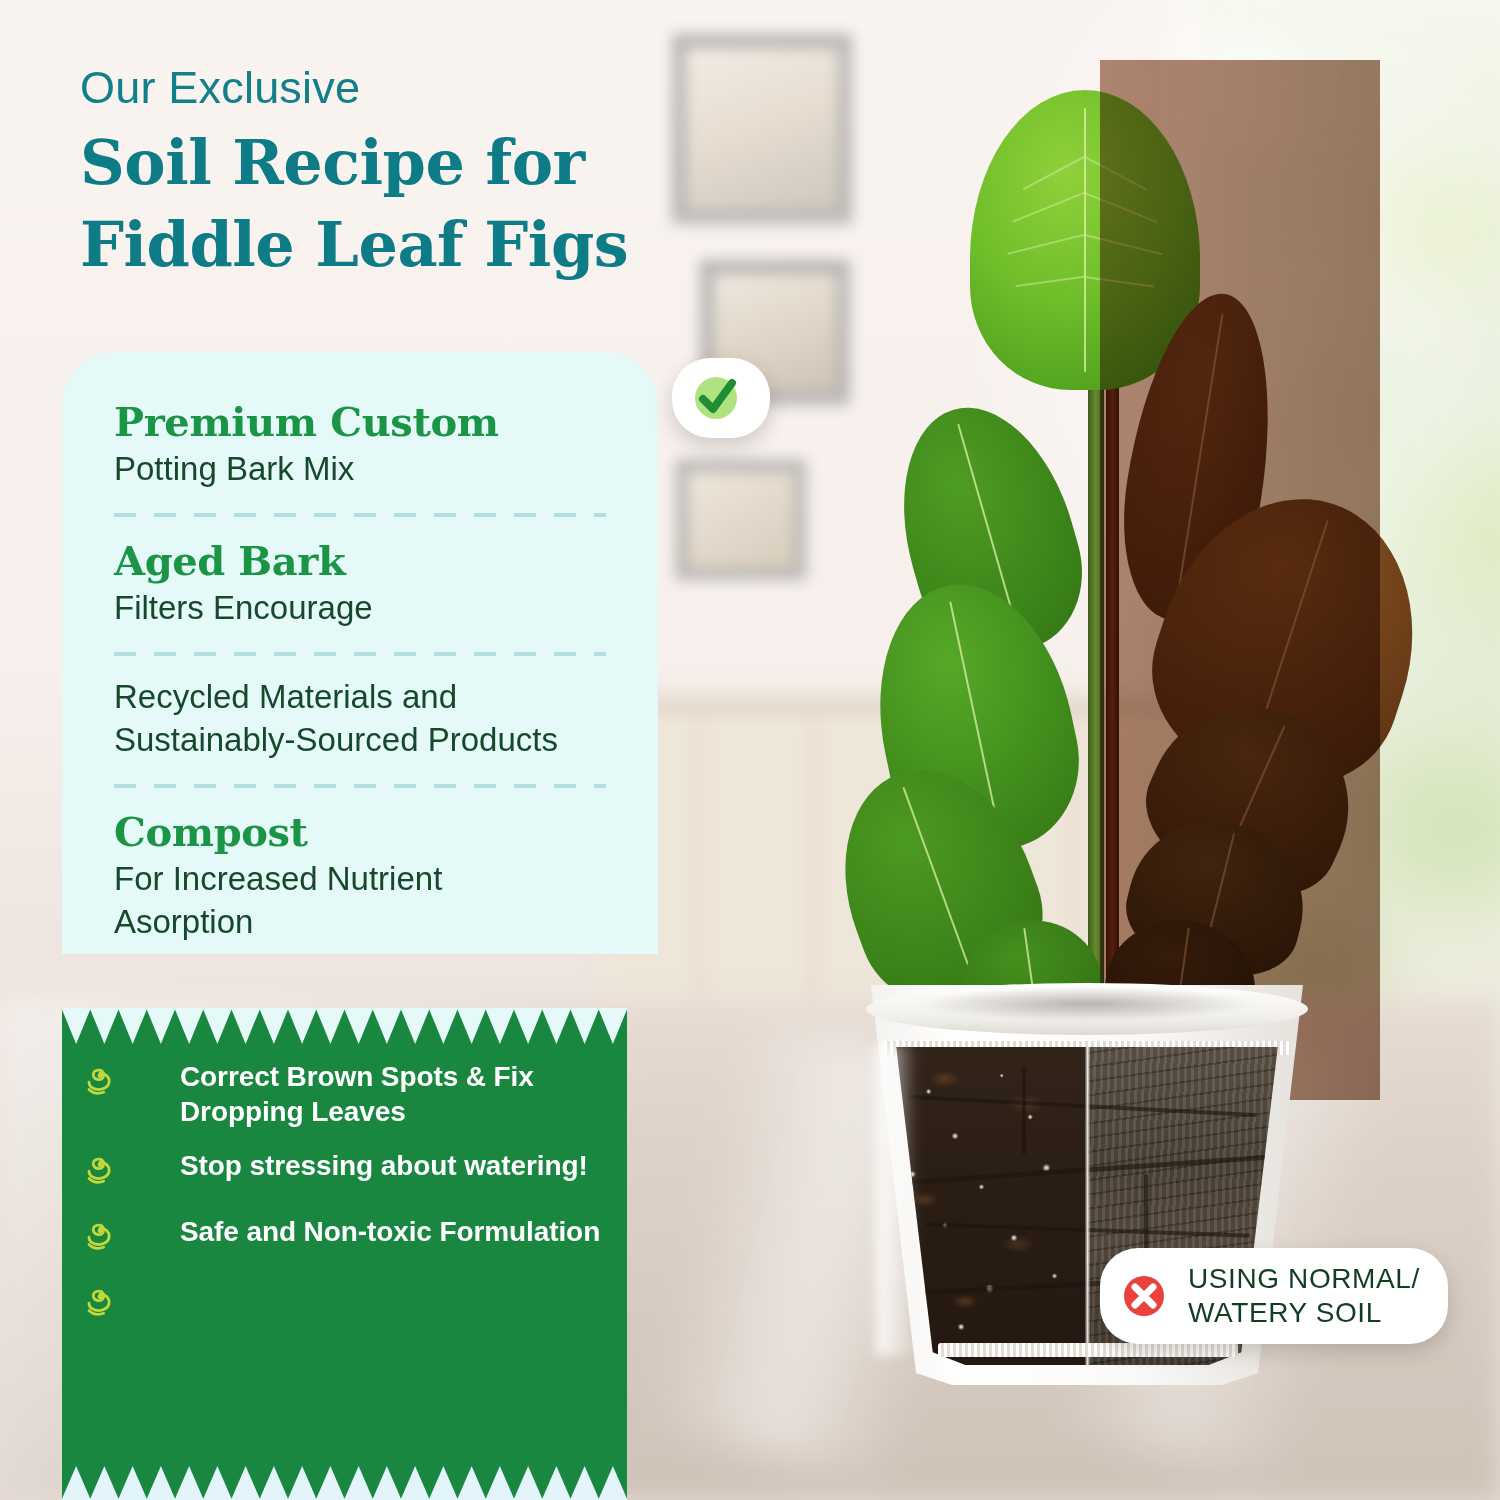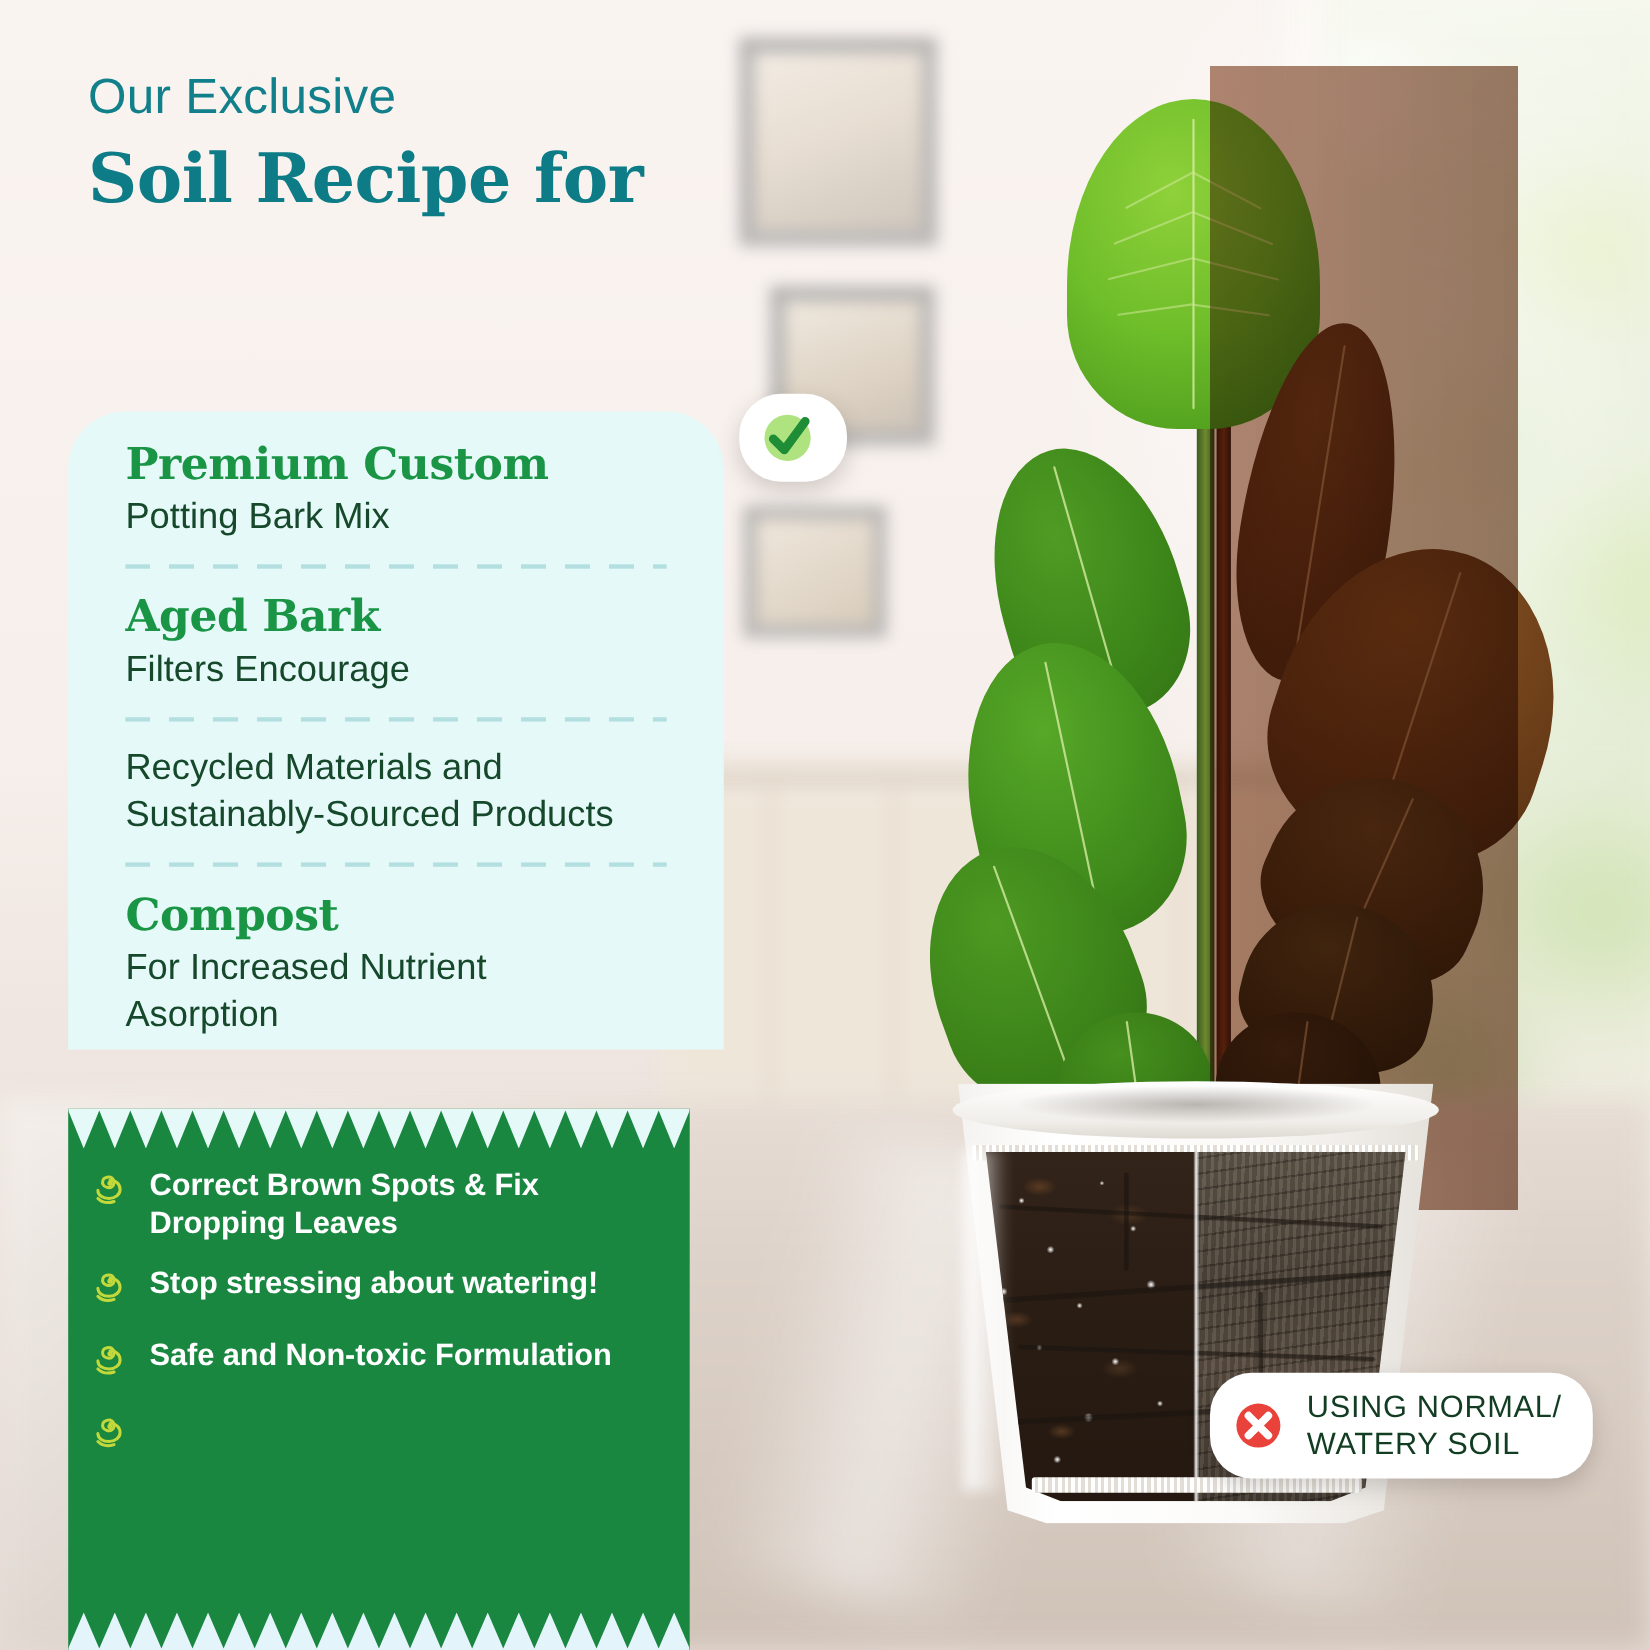--- a/index.html
+++ b/index.html
@@ -200,24 +200,24 @@
     line-height:1.15; margin-bottom:8px;
   }
   .title{
     font-family:"DejaVu Serif", serif;
     font-size:62px; font-weight:700; color:#0d7c86; line-height:1.32;
     letter-spacing:-.5px;
   }
 
   
   #ingredient-card{
-    position:absolute; left:62px; top:374px; width:596px;
+    position:absolute; left:62px; top:352px; width:596px;
     background:#e5f9f8;
     border-radius:52px 52px 0 0;
-    padding:24px 0 10px 0;
+    padding:46px 0 10px 0;
   }
   .ing-item{ padding:0 52px; }
   .ing-title{
     font-family:"DejaVu Serif", serif;
     font-size:40px; font-weight:700; color:#1a9545; line-height:1.18;
     letter-spacing:-.4px;
   }
   .ing-sub{
     font-size:33px; font-weight:400; color:#16482b; line-height:1.3;
     margin-top:3px;
@@ -253,20 +253,21 @@
       17.5% 0, 15% 96%, 12.5% 0, 10% 96%, 7.5% 0, 5% 96%, 2.5% 0, 0 96%);
   }
   #benefits-list{ position:absolute; left:0; top:52px; width:100%; padding:0 22px 0 16px; }
   .benefit{
     display:flex; align-items:flex-start; gap:14px; margin-bottom:20px;
   }
   .benefit-icon{ flex:0 0 44px; width:44px; height:44px; margin-top:2px; }
   .benefit-text{
     font-size:28px; font-weight:700; color:#ffffff; line-height:1.24;
     letter-spacing:-.1px;
+    margin-left:44px;
   }
 
   
   .badge{
     position:absolute;
     background:#ffffff;
     border-radius:38px;
     display:flex; align-items:center; gap:18px;
     padding:14px 28px 14px 18px;
     box-shadow:0 8px 20px rgba(70,60,55,.22);
@@ -378,20 +379,21 @@
     </div>
     <div class="soil-divider"></div>
   </div>
   <div class="pot-fabric bottom"></div>
   <div class="pot-sheen"></div>
 </div>
 
 <div id="headline">
   <div class="kicker">Our Exclusive</div>
   <div class="title">Soil Recipe for</div>
+  <div class="title">Fiddle Leaf Figs</div>
 </div>
 
 <div id="ingredient-card">
   <div class="ing-item">
     <div class="ing-title">Premium Custom</div>
     <div class="ing-sub">Potting Bark Mix</div>
   </div>
   <div class="ing-divider"></div>
   <div class="ing-item">
     <div class="ing-title">Aged Bark</div>

